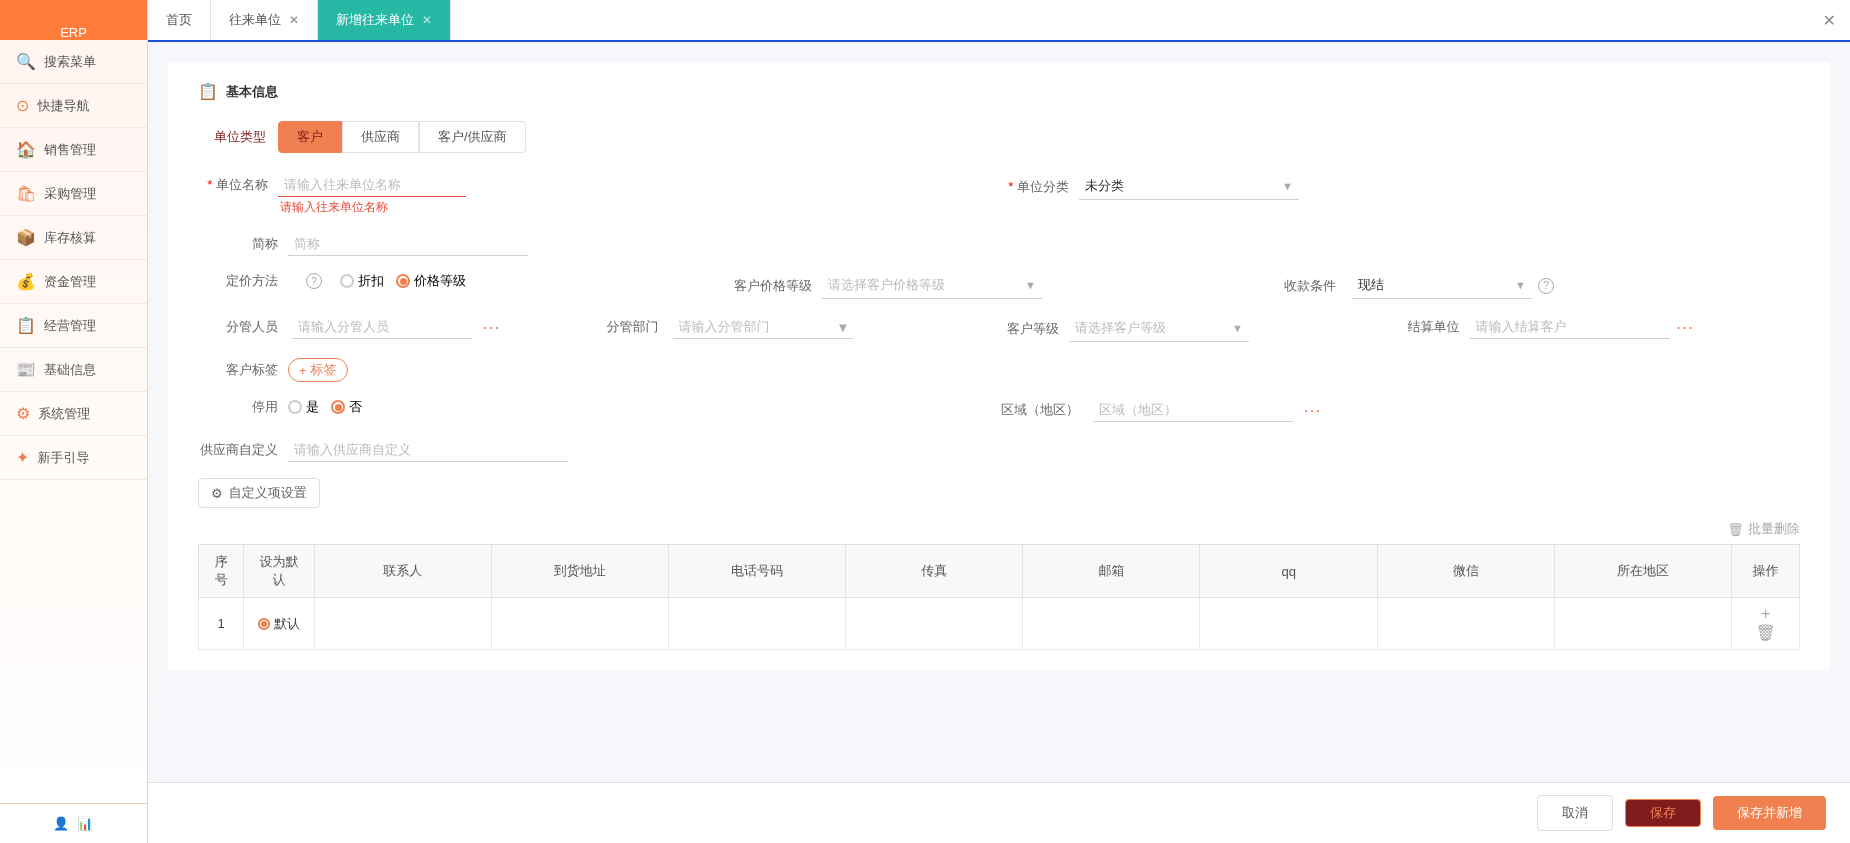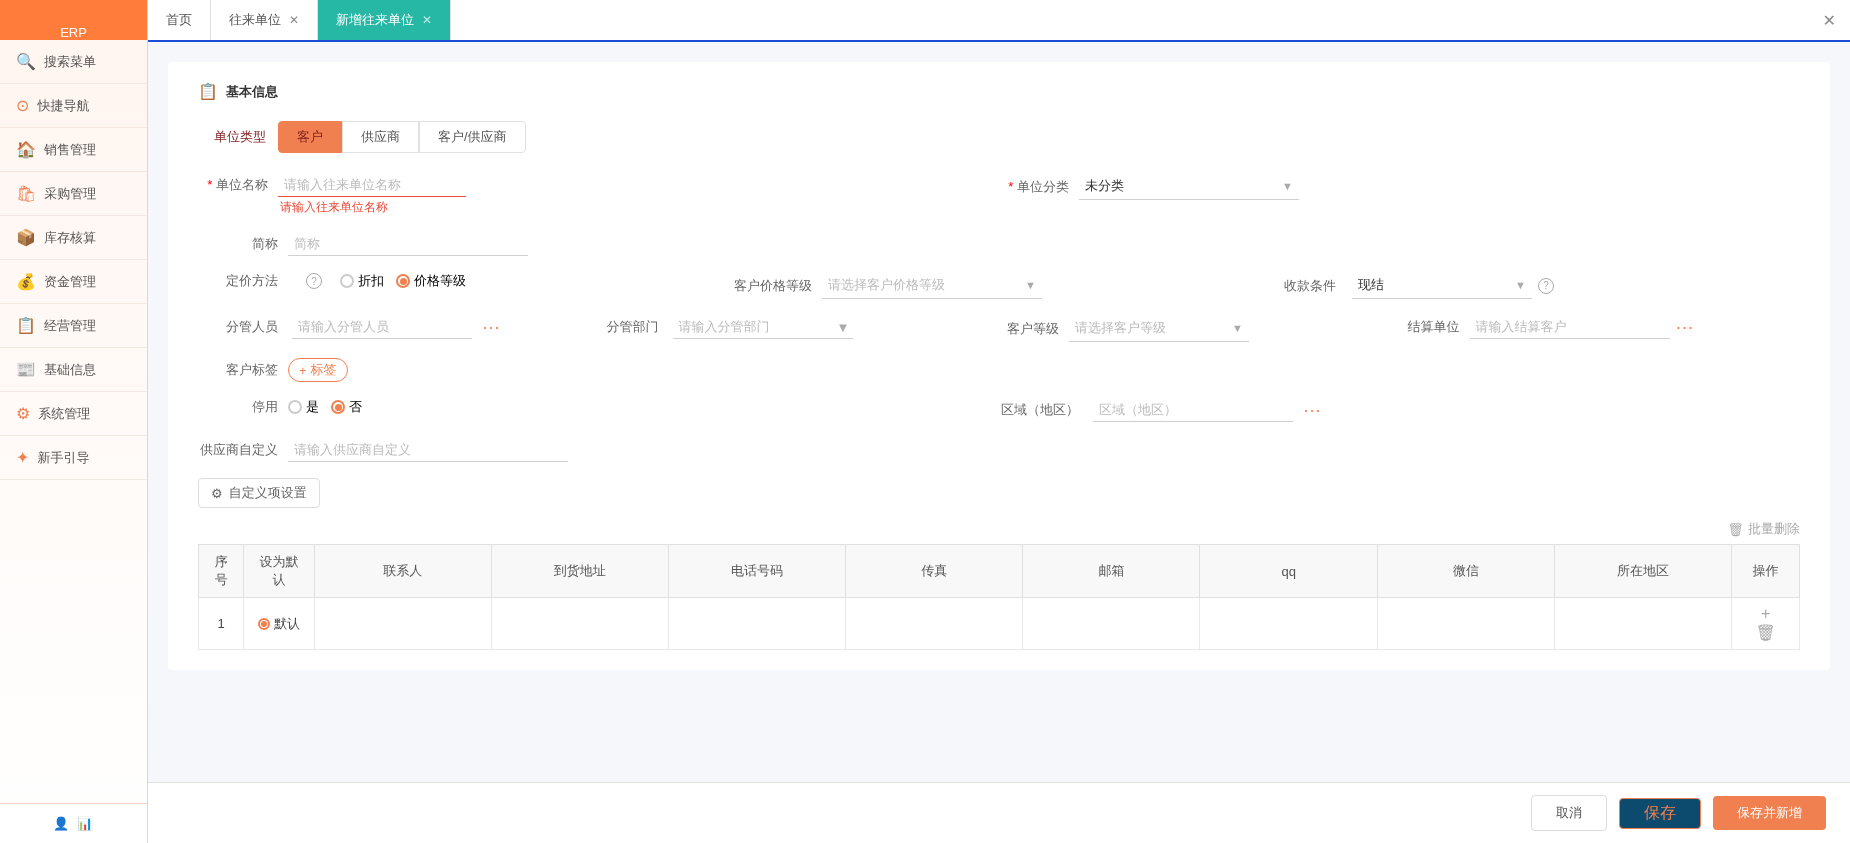--- a/index.html
+++ b/index.html
@@ -341,25 +341,25 @@
       border: 1px solid #ddd;
       background: white;
       color: #555;
       border-radius: 4px;
       cursor: pointer;
       font-size: 13px;
     }
     .btn-save {
       padding: 4px 24px;
       border: 1px solid #f08050;
-      background: #0c4a6e;
+      background: #7f1d1d;
       color: #f08050;
       border-radius: 4px;
       cursor: pointer;
-      font-size: 16px;
+      font-size: 13px;
     }
     .btn-save-new {
       padding: 8px 24px;
       background: #f08050;
       color: white;
       border: none;
       border-radius: 4px;
       cursor: pointer;
       font-size: 13px;
     }

